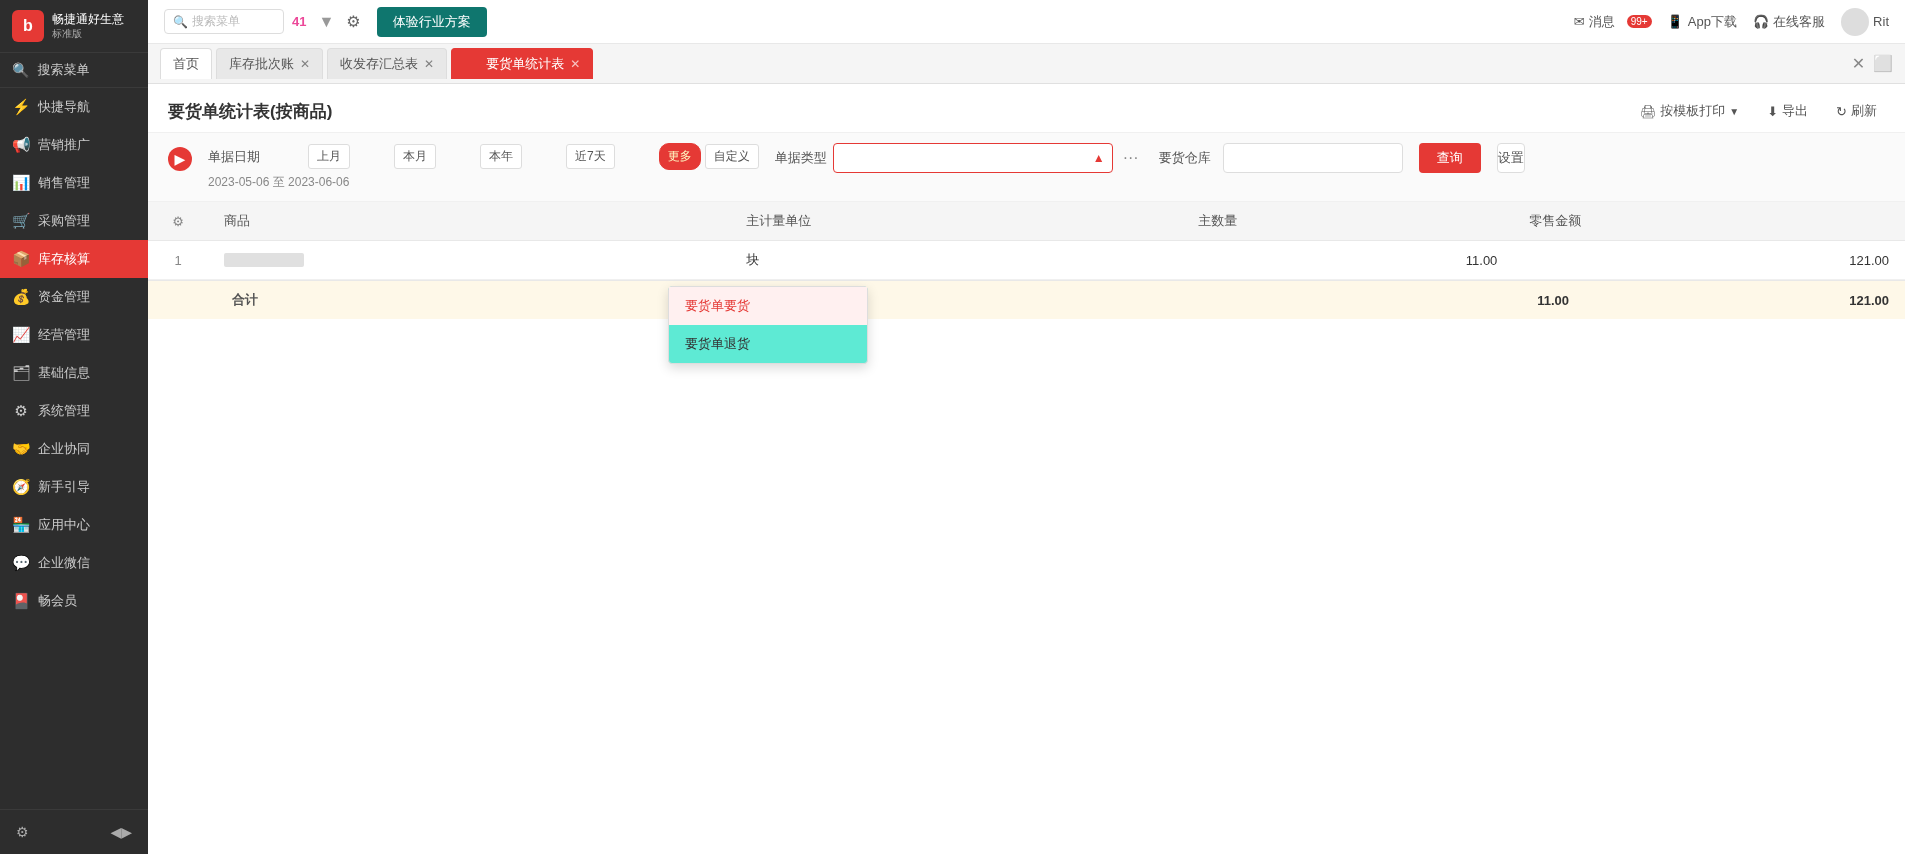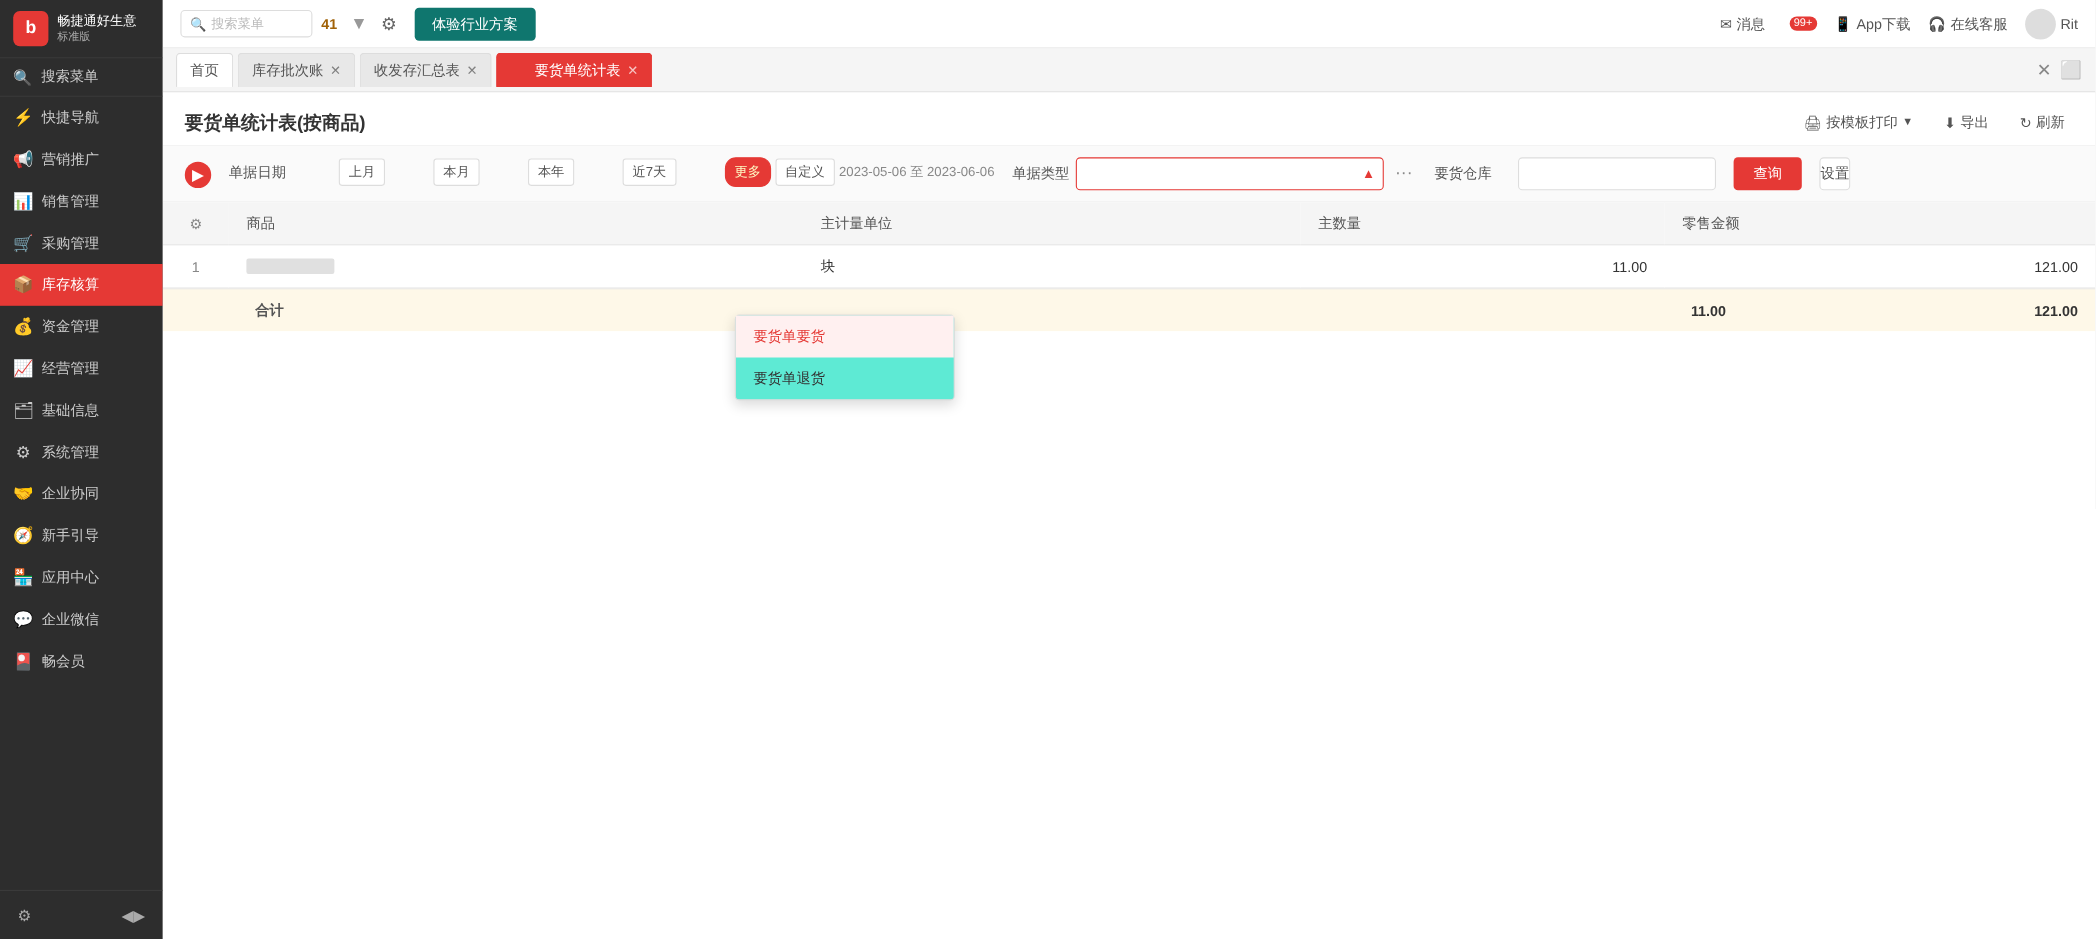--- a/index.html
+++ b/index.html
@@ -109,21 +109,21 @@
       align-items: center;
       border: 1px solid #ddd;
       border-radius: 4px;
       padding: 3px 8px;
       font-size: 12px;
       color: #666;
       width: 120px;
     }
     .topbar-num {
       font-size: 13px;
-      color: #a16207;
+      color: #ec4899;
       font-weight: bold;
     }
     .topbar-arrow { color: #999; margin: 0 4px; cursor: pointer; }
     .topbar-settings { color: #666; cursor: pointer; font-size: 16px; margin-right: 8px; }
     .btn-trial {
       background: #0f766e;
       color: #fff;
       border: none;
       border-radius: 4px;
       padding: 6px 16px;
@@ -143,21 +143,21 @@
       gap: 4px;
       cursor: pointer;
       position: relative;
     }
     .badge {
       background: #e53935;
       color: #fff;
       font-size: 10px;
       border-radius: 8px;
       padding: 1px 4px;
-      margin-left: 18px;
+      margin-left: 8px;
       min-width: 20px;
       text-align: left;
     }
     .user-avatar {
       width: 28px;
       height: 28px;
       border-radius: 50%;
       background: #ddd;
     }
 
@@ -281,21 +281,21 @@
       display: flex;
       align-items: center;
       justify-content: center;
       cursor: pointer;
       font-size: 14px;
       flex-shrink: 0;
       margin-top: 4px;
     }
     .filter-group {
       display: flex;
-      flex-direction: row;
+      flex-direction: column;
       gap: 4px;
     }
     .filter-row {
       display: flex;
       align-items: center;
       gap: 8px;
     }
     .filter-label {
       font-size: 13px;
       color: #555;
@@ -373,21 +373,21 @@
     }
     .filter-more-btn {
       color: #888;
       font-size: 16px;
       cursor: pointer;
       padding: 0 4px;
     }
     .warehouse-select {
       display: flex;
       align-items: center;
-      gap: 24px;
+      gap: 12px;
     }
     .warehouse-input {
       width: 180px;
       height: 30px;
       border: 1px solid #ddd;
       border-radius: 4px;
       padding: 0 10px;
       font-size: 13px;
       color: #555;
       background: #fff;

